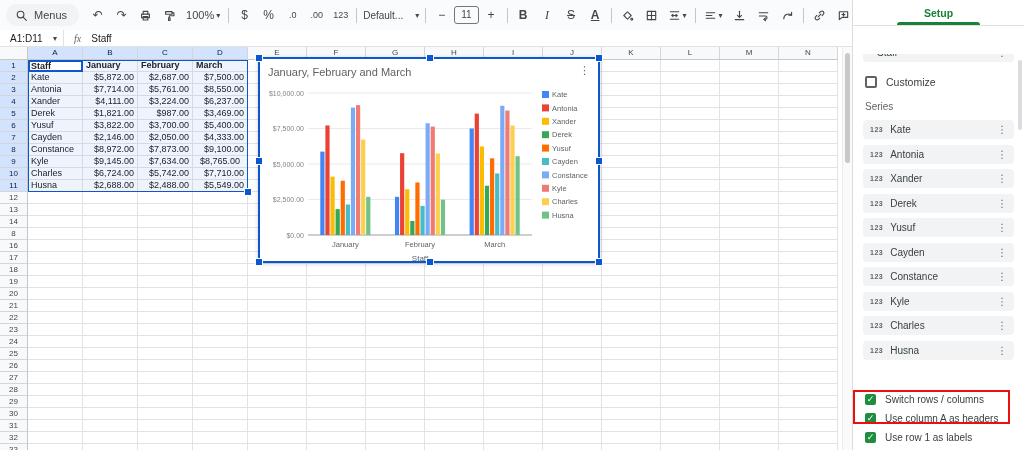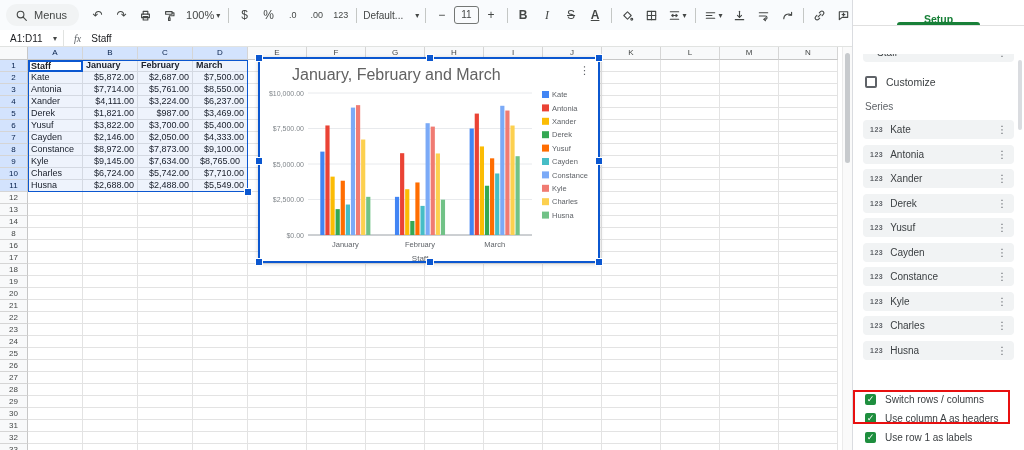--- a/index.html
+++ b/index.html
@@ -64,33 +64,33 @@
                   border-left:1px solid #ebebeb;box-sizing:border-box}
   #grid-scrollbar .thumb{position:absolute;left:2px;top:6px;width:5px;height:110px;background:#c7cacd;border-radius:3px}
 
   
   #chart{position:absolute;left:258px;top:10px;width:342px;height:206px;background:#fff;
          border:2px solid #0b57d0;box-sizing:border-box;z-index:10;box-shadow:0 1px 4px rgba(0,0,0,.18)}
   .handle{position:absolute;width:6px;height:6px;background:#0b57d0;border:1px solid #fff;z-index:11}
   .h-nw{left:-5px;top:-5px}.h-n{left:calc(50% - 3px);top:-5px}.h-ne{right:-5px;top:-5px}
   .h-w{left:-5px;top:calc(50% - 3px)}.h-e{right:-5px;top:calc(50% - 3px)}
   .h-sw{left:-5px;bottom:-5px}.h-s{left:calc(50% - 3px);bottom:-5px}.h-se{right:-5px;bottom:-5px}
-  #chart-title{position:absolute;left:32px;top:7px;font-size:16px;color:#616161}
+  #chart-title{position:absolute;left:8px;top:7px;font-size:11px;color:#616161}
   #chart-menu{position:absolute;right:8px;top:5px;font-size:11px;color:#5f6368}
   #chart-svg{position:absolute;left:0;top:26px;width:342px;height:180px}
   #chart-svg text{font-family:"Liberation Sans",sans-serif}
 
   
   #panel{position:absolute;left:852px;top:0;width:172px;height:450px;background:#fff;
          border-left:1px solid #dadce0;box-sizing:border-box}
   .p-head{height:28px;display:flex;align-items:center;gap:7px;padding:0 10px}
   .p-title{font-size:12px;color:#3c4043;flex:1}
   .p-close{font-size:13px;color:#5f6368}
   .p-tabs{display:flex;height:25px;border-bottom:1px solid #e0e0e0}
-  .tab{flex:1;display:flex;align-items:flex-end;justify-content:center;font-size:10.5px;color:#5f6368;position:relative}
+  .tab{flex:1;display:flex;align-items:center;justify-content:center;font-size:10.5px;color:#5f6368;position:relative}
   .tab.active{color:#188038;font-weight:700}
   .tab.active::after{content:'';position:absolute;bottom:0;left:26%;width:48%;height:3px;background:#188038;
                      border-radius:3px 3px 0 0}
   .p-content{position:absolute;top:54px;left:0;right:0;bottom:62px;padding:0 10px;overflow:hidden}
   .series-row{display:flex;align-items:center;height:19px;margin-bottom:5.5px;background:#f1f3f4;
               border-radius:4px;padding:0 7px}
   .series-row.partial{margin-top:-11px}
   .s123{font-size:7px;font-weight:700;color:#5f6368;letter-spacing:.5px;flex:0 0 auto}
   .s-name{font-size:10px;color:#3c4043;margin-left:7px;flex:1;overflow:hidden;white-space:nowrap}
   .s-dots{color:#5f6368;font-size:10px;flex:0 0 auto}

